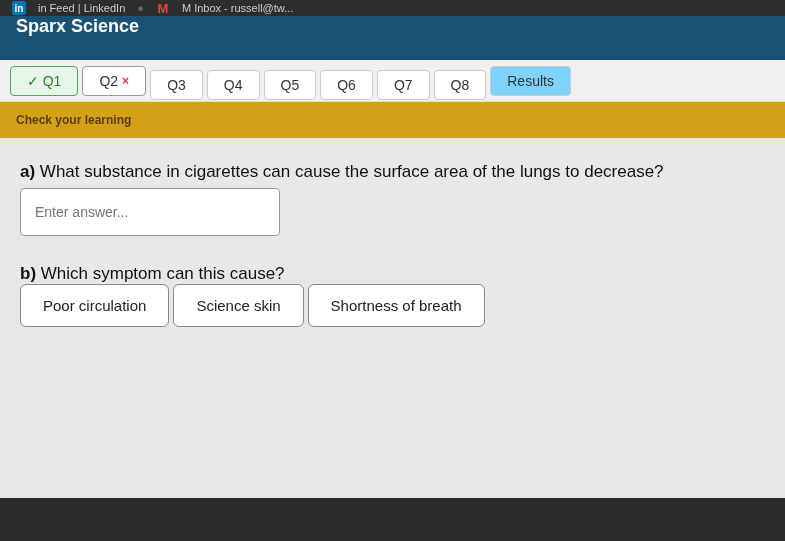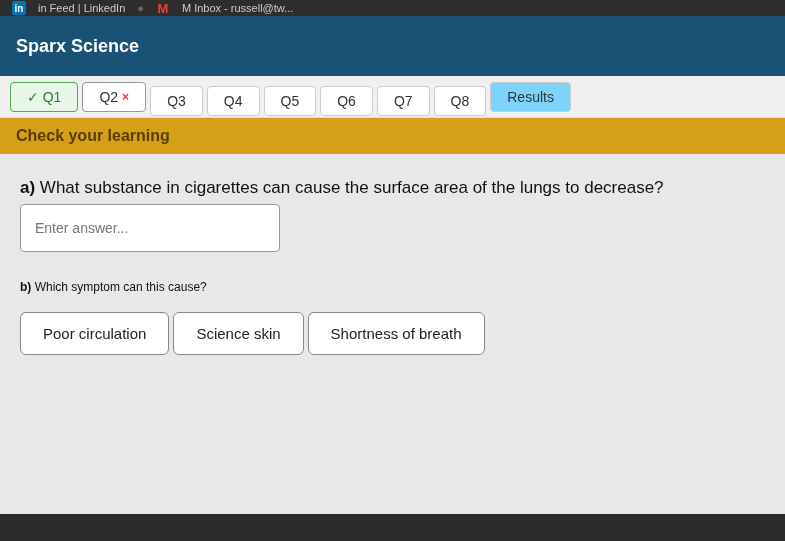--- a/index.html
+++ b/index.html
@@ -32,23 +32,22 @@
       width: 14px;
       height: 14px;
       display: inline-flex;
       align-items: center;
       justify-content: center;
     }
 
     
     .app-header {
       background: #1a5276;
-      height: 60px;
-      display: flex;
-      align-items: center;
+      height: 44px;
+      display: flex;
       padding: 0 16px;
     }
     .app-title {
       color: white;
       font-size: 18px;
       font-weight: bold;
     }
 
     
     .tabs-bar {
@@ -103,21 +102,21 @@
     
     .section-header {
       background: #d4a017;
       height: 36px;
       display: flex;
       align-items: center;
       padding: 0 16px;
     }
     .section-title {
       color: #5a3e00;
-      font-size: 16px;
+      font-size: 12px;
       font-weight: bold;
     }
 
     
     .main-content {
       background: #e8e8e8;
       padding: 24px 20px;
       min-height: 360px;
     }
 
@@ -139,23 +138,22 @@
       padding: 10px 14px;
       font-size: 14px;
       color: #888;
       background: white;
       width: 260px;
       height: 48px;
       outline: none;
     }
 
     .question-b {
-      font-size: 12px;
+      font-size: 17px;
       color: #111;
-      margin-bottom: 18px;
     }
 
     .options-row {
       display: flex;
       gap: 4px;
       flex-wrap: wrap;
     }
     .option-btn {
       background: white;
       border: 1px solid #888;

